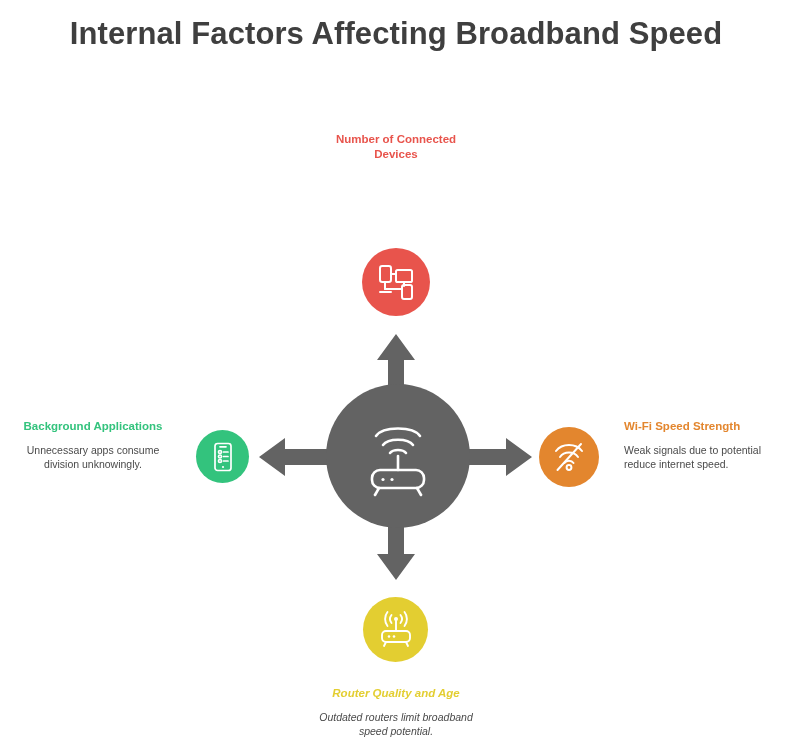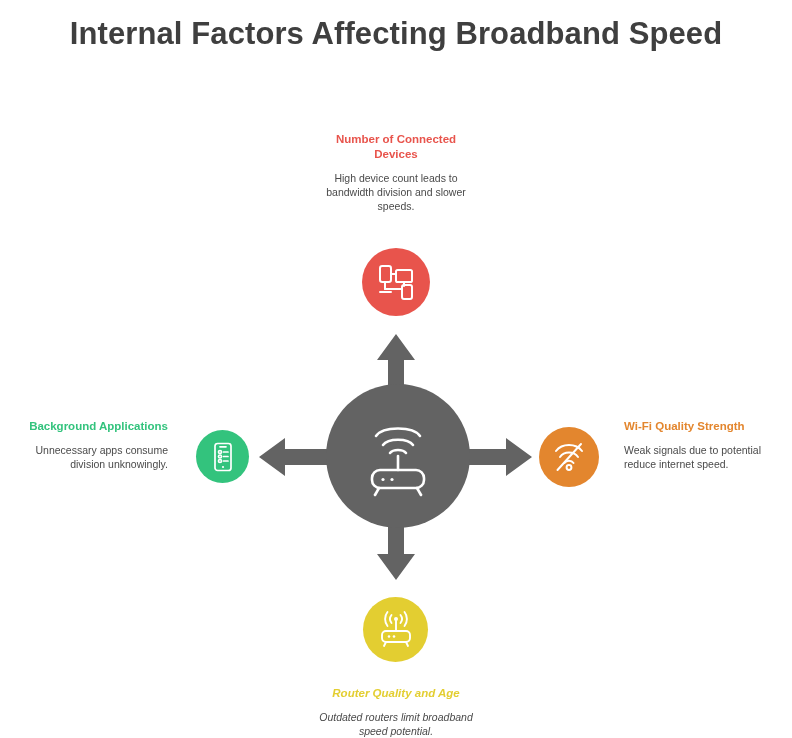--- a/index.html
+++ b/index.html
@@ -93,21 +93,21 @@
     top: 84px;
     width: 156px;
     text-align: center;
   }
   .text-top .node-heading { color: #E8544C; }
 
   .text-left {
     left: 18px;
     top: 371px;
     width: 150px;
-    text-align: right;
+    text-align: center;
   }
   .text-left .node-heading { color: #33C37D; }
 
   .text-right {
     left: 624px;
     top: 371px;
     width: 152px;
     text-align: left;
   }
   .text-right .node-heading { color: #E3862E; }
@@ -163,21 +163,20 @@
         <line x1="16" y1="13" x2="21" y2="13"></line>
         <path d="M29 21 L29 25"></path>
         <line x1="10" y1="21" x2="10" y2="28"></line>
         <line x1="10" y1="28" x2="27" y2="28"></line>
         <line x1="5" y1="31" x2="16" y2="31"></line>
       </svg>
     </div>
 
     <div class="node-text text-top">
       <div class="node-heading">Number of Connected Devices</div>
-      <div class="node-desc">High device count leads to bandwidth division and slower speeds.</div>
     </div>
 
     <div class="node-circle node-left">
       <svg width="32" height="32" viewBox="0 0 32 32" fill="none" stroke="#ffffff" stroke-width="1.7" stroke-linecap="round" stroke-linejoin="round">
         <rect x="8" y="2.5" width="16" height="27" rx="2.6" ry="2.6"></rect>
         <line x1="13" y1="5.8" x2="19" y2="5.8"></line>
         <circle cx="13" cy="11" r="1.5"></circle>
         <line x1="16.5" y1="11" x2="21" y2="11"></line>
         <circle cx="13" cy="15.5" r="1.5"></circle>
         <line x1="16.5" y1="15.5" x2="21" y2="15.5"></line>
@@ -196,21 +195,21 @@
       <svg width="38" height="38" viewBox="0 0 38 38" fill="none" stroke="#ffffff" stroke-width="2" stroke-linecap="round" stroke-linejoin="round">
         <path d="M6 13 C12 5, 26 5, 32 13"></path>
         <path d="M10 19 C14 13, 24 13, 28 19"></path>
         <path d="M14.5 25 C16.5 22, 21.5 22, 23.5 25"></path>
         <circle cx="19" cy="29.5" r="2.4"></circle>
         <line x1="31" y1="6" x2="7.5" y2="32"></line>
       </svg>
     </div>
 
     <div class="node-text text-right">
-      <div class="node-heading">Wi-Fi Quality Strength</div>
+      <div class="node-heading">Wi-Fi Speed Strength</div>
       <div class="node-desc">Weak signals due to potential reduce internet speed.</div>
     </div>
 
     <div class="node-circle node-bottom">
       <svg width="42" height="42" viewBox="0 0 42 42" fill="none" stroke="#ffffff" stroke-width="1.9" stroke-linecap="round" stroke-linejoin="round">
         <circle cx="21" cy="10" r="2" fill="#ffffff" stroke="none"></circle>
         <path d="M16.5 6 C14.6 8.4, 14.6 11.6, 16.5 14"></path>
         <path d="M25.5 6 C27.4 8.4, 27.4 11.6, 25.5 14"></path>
         <path d="M12.5 3 C9.3 7, 9.3 13, 12.5 17"></path>
         <path d="M29.5 3 C32.7 7, 32.7 13, 29.5 17"></path>

